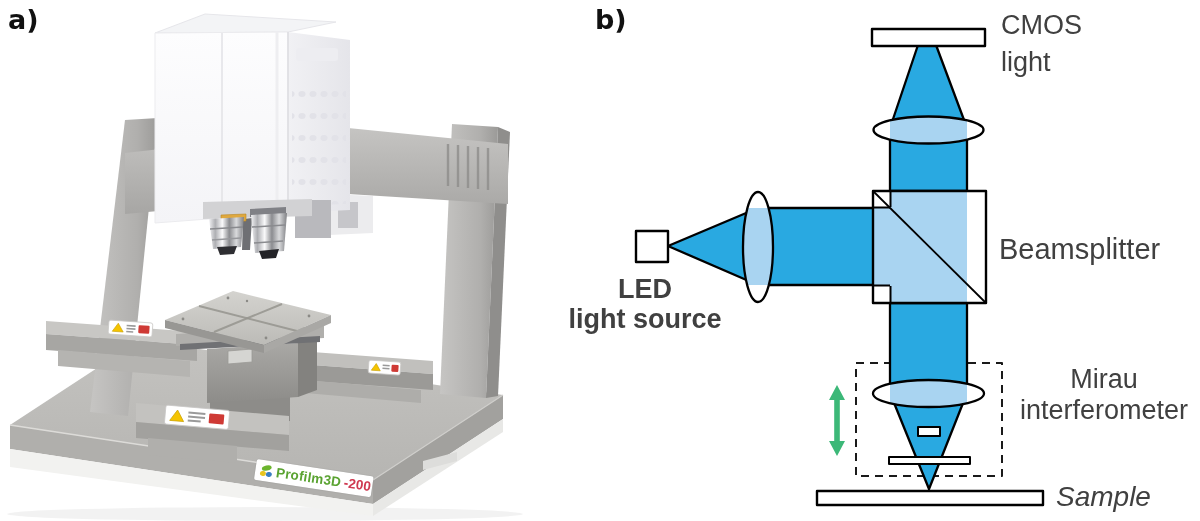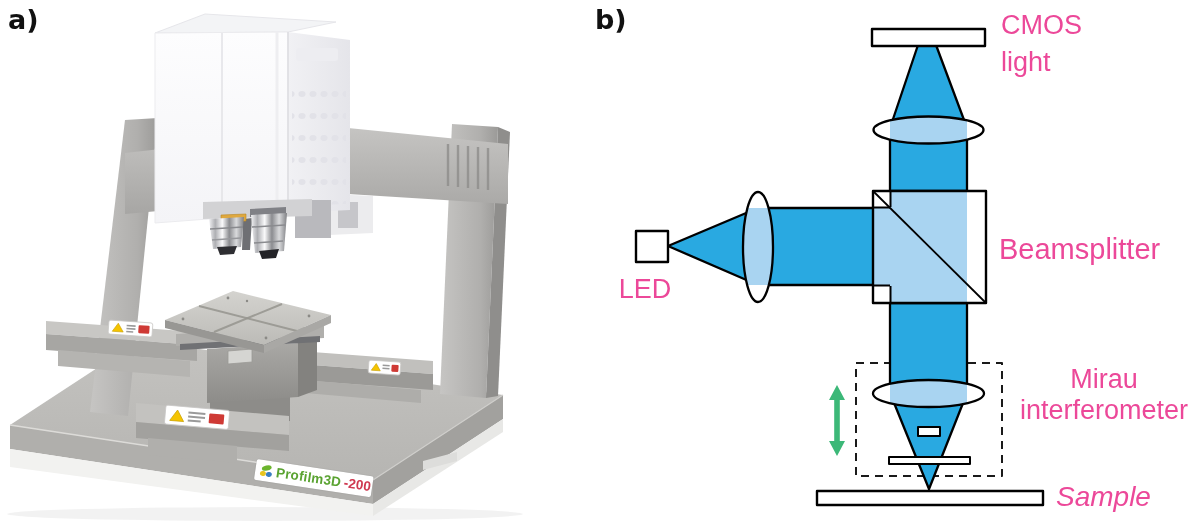--- a/index.html
+++ b/index.html
@@ -1,25 +1,25 @@
 <!DOCTYPE html>
 <html><head>
 <meta charset="utf-8">
 <style>
   html,body{margin:0;padding:0;background:#ffffff;}
   .stage{position:relative;width:1200px;height:521px;background:#fff;overflow:hidden;
          font-family:"Liberation Sans",sans-serif;color:#1a1a1a;}
   .stage svg{position:absolute;left:0;top:0;}
-  .lbl{position:absolute;white-space:pre;color:#ec4899;}
+  .lbl{position:absolute;white-space:pre;color:#404040;}
   .panel-letter{font-family:"DejaVu Sans",sans-serif;font-weight:bold;font-size:27px;color:#111;}
   #label-a{left:8px;top:4px;}
   #label-b{left:595px;top:4px;}
   #cmos-label{left:1001px;top:7px;font-size:27px;line-height:37px;}
   #beamsplitter-label{left:999px;top:233px;font-size:29px;}
-  #led-label{left:554px;top:274px;width:182px;text-align:center;font-size:27px;line-height:30px;}
+  #led-label{left:554px;top:274px;width:182px;text-align:center;font-size:27px;line-height:30px;font-weight:bold;}
   #mirau-label{left:1010px;top:364px;width:188px;text-align:center;font-size:27px;line-height:31px;}
   #sample-label{left:1056px;top:481px;font-size:28px;font-style:italic;}
   
   #brand-plate{position:absolute;left:257px;top:459px;width:118px;height:21px;
     transform:rotate(8.5deg);transform-origin:0 0;background:#ffffff;border-radius:2px;
     display:flex;align-items:center;gap:3px;padding:0 5px;box-sizing:border-box;
     box-shadow:0 0 1px rgba(0,0,0,.25);}
   #brand-plate .brand{font-size:13.5px;font-weight:600;letter-spacing:.2px;}
   #brand-plate .model{font-size:13.5px;font-weight:700;}
   .logo-ico{position:relative;width:13px;height:12px;flex:0 0 13px;}
@@ -270,21 +270,21 @@
   </g>
 </svg>
 
 <div class="lbl panel-letter" id="label-a">a)</div>
 <div class="lbl panel-letter" id="label-b">b)</div>
 
 <div class="lbl" id="cmos-label"><span>CMOS</span><br><span>light</span></div>
 
 <div class="lbl" id="beamsplitter-label">Beamsplitter</div>
 
-<div class="lbl" id="led-label"><span>LED</span><br></div>
+<div class="lbl" id="led-label"><span>LED</span><br><span>light source</span></div>
 
 <div class="lbl" id="mirau-label"><span>Mirau</span><br><span>interferometer</span><br></div>
 
 <div class="lbl" id="sample-label">Sample</div>
 
 <div id="brand-plate">
   <span class="logo-ico">
         <i class="g"></i>
         <i class="y"></i>
         <i class="b"></i>

